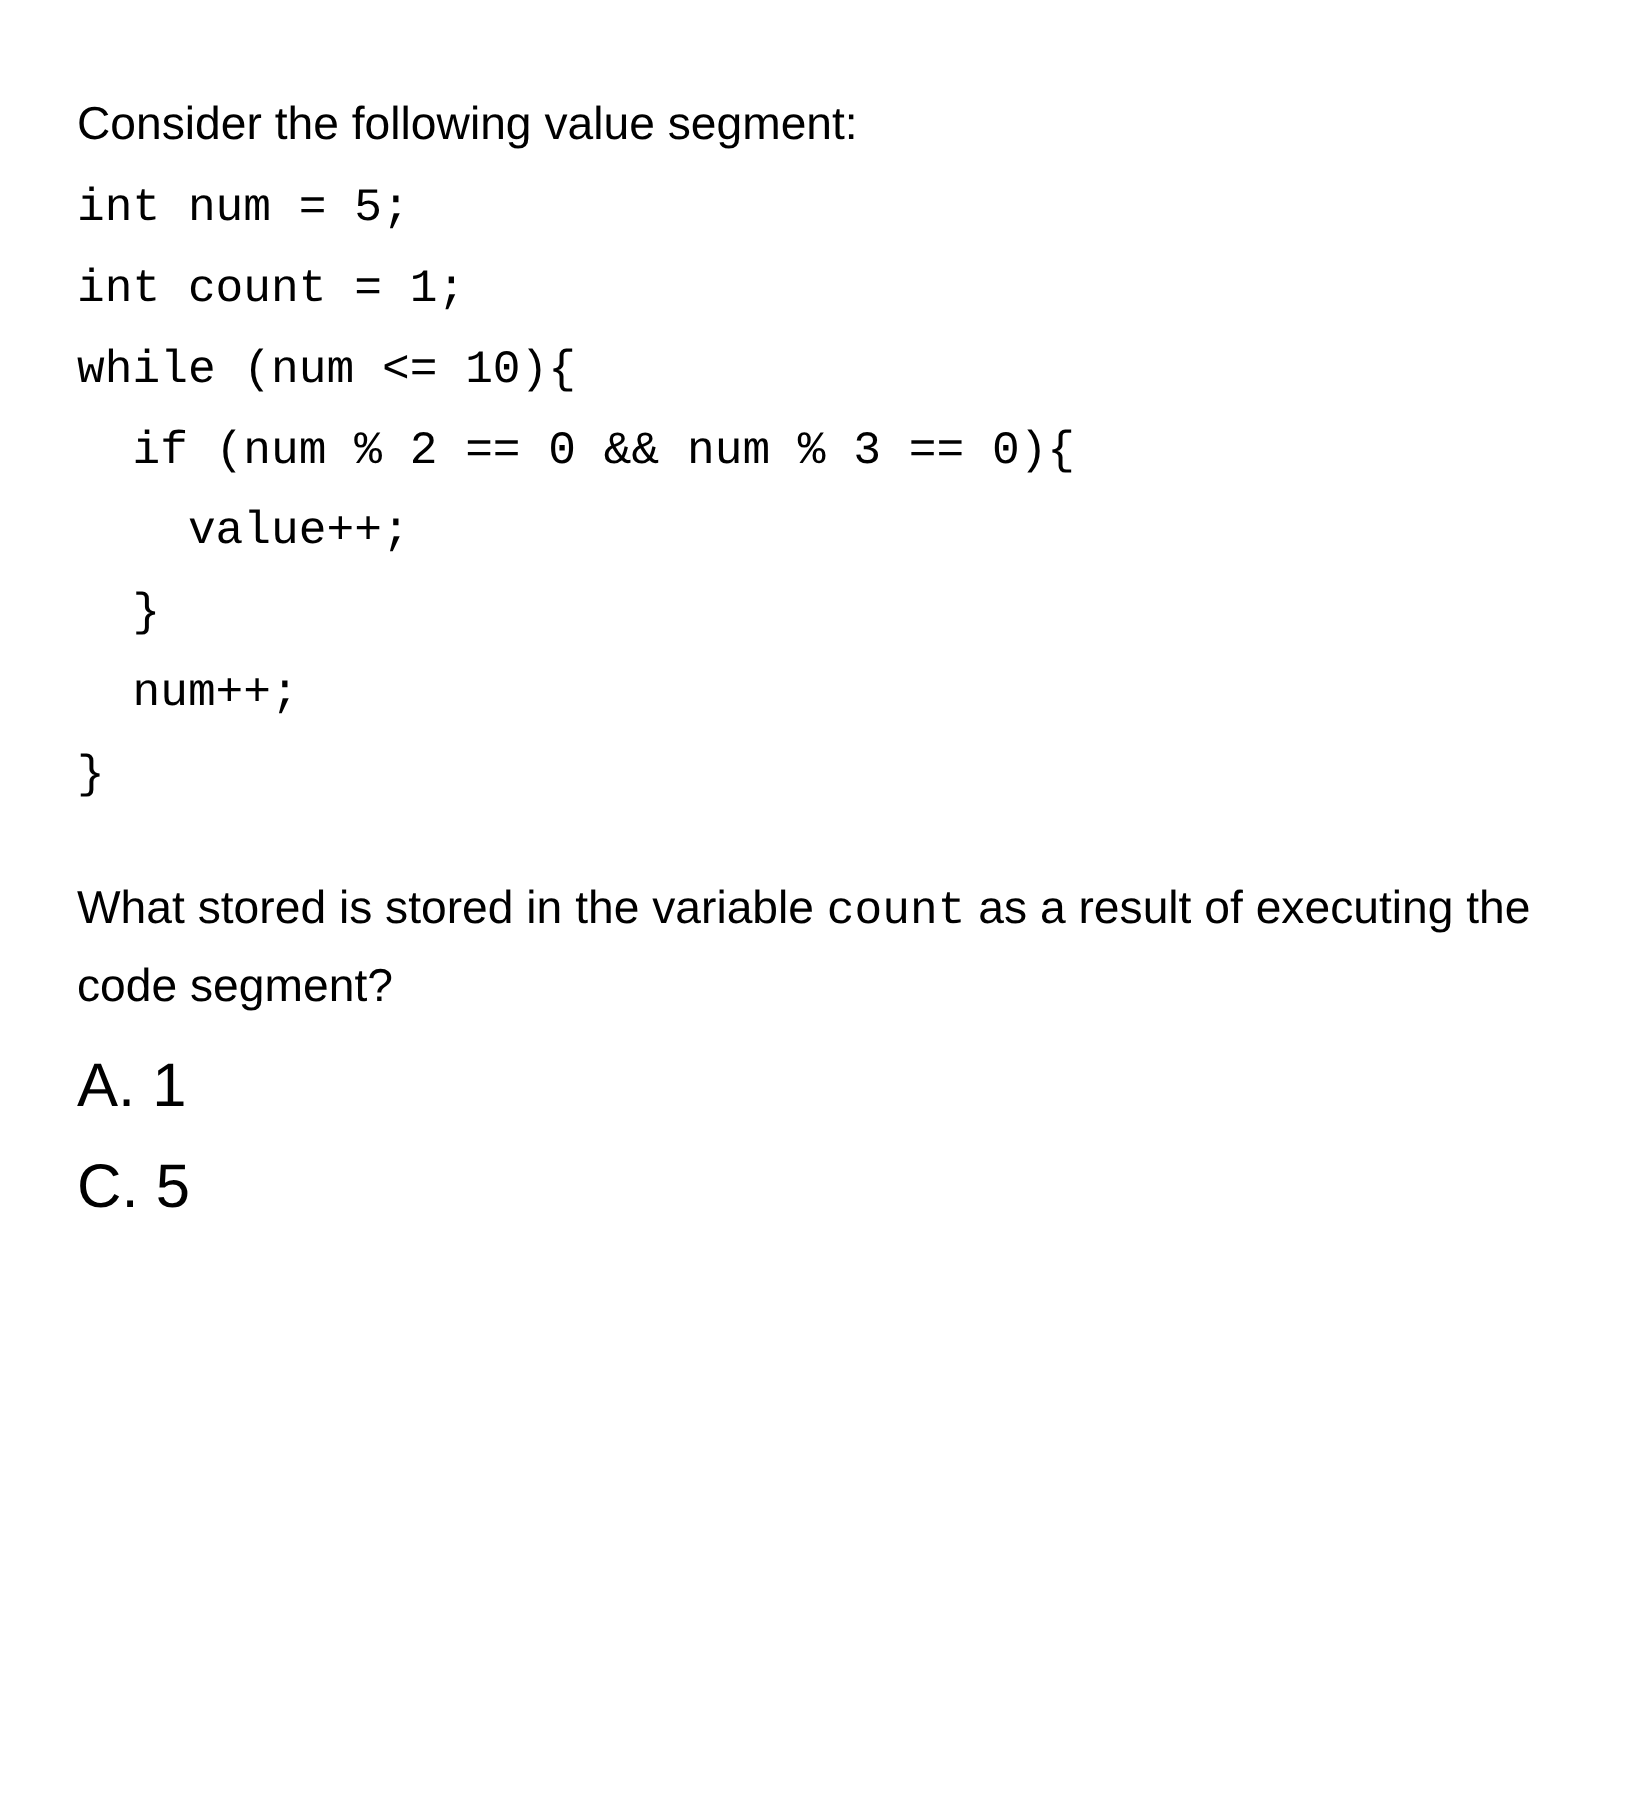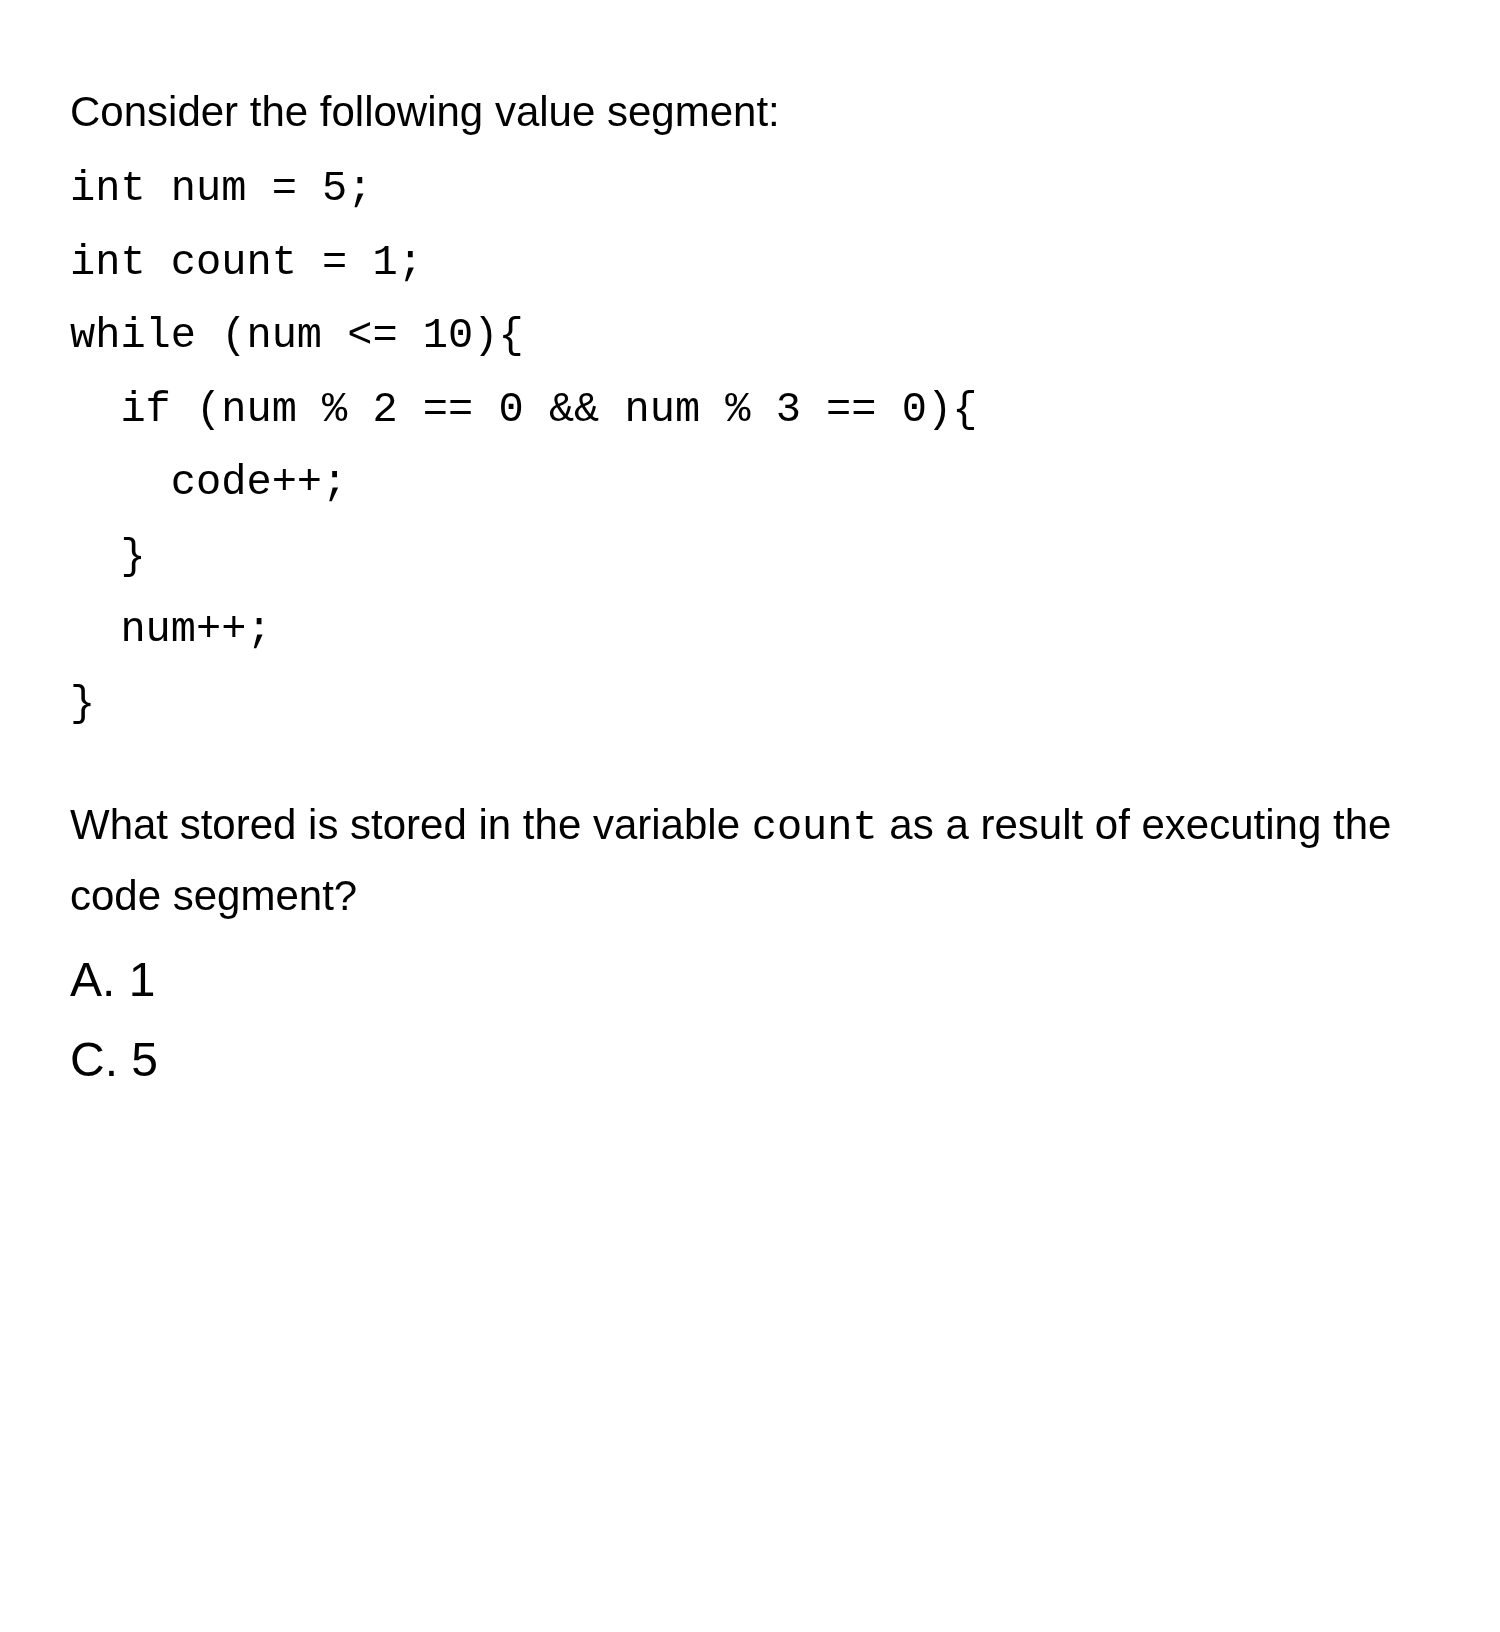--- a/index.html
+++ b/index.html
@@ -29,21 +29,21 @@
     }
     .question {
       font-size: 42px;
       line-height: 1.6;
       margin-bottom: 15px;
     }
     .question .code-inline {
       font-family: "Courier New", Courier, monospace;
     }
     .choices {
-      font-size: 48px;
+      font-size: 56px;
       line-height: 1.5;
     }
     .choice {
       margin-bottom: 8px;
     }
     .choice-letter {
       display: inline;
     }
     .choice-value {
       display: inline;
@@ -51,21 +51,21 @@
   </style>
 </head>
 <body>
 
 <div class="intro">Consider the following value segment:</div>
 
 <div class="code-block"><span>int num = 5;</span>
 <span>int count = 1;</span>
 <span>while (num &lt;= 10){</span>
 <span>  if (num % 2 == 0 &amp;&amp; num % 3 == 0){</span>
-<span>    code++;</span>
+<span>    value++;</span>
 <span>  }</span>
 <span>  num++;</span>
 <span>}</span></div>
 
 <div class="question"><span>What stored is stored in the variable </span><span class="code-inline">count</span><span> as a result of executing the code segment?</span></div>
 
 <div class="choices">
   <div class="choice">
     <span class="choice-letter">A. </span><span class="choice-value">1</span>
   </div>

